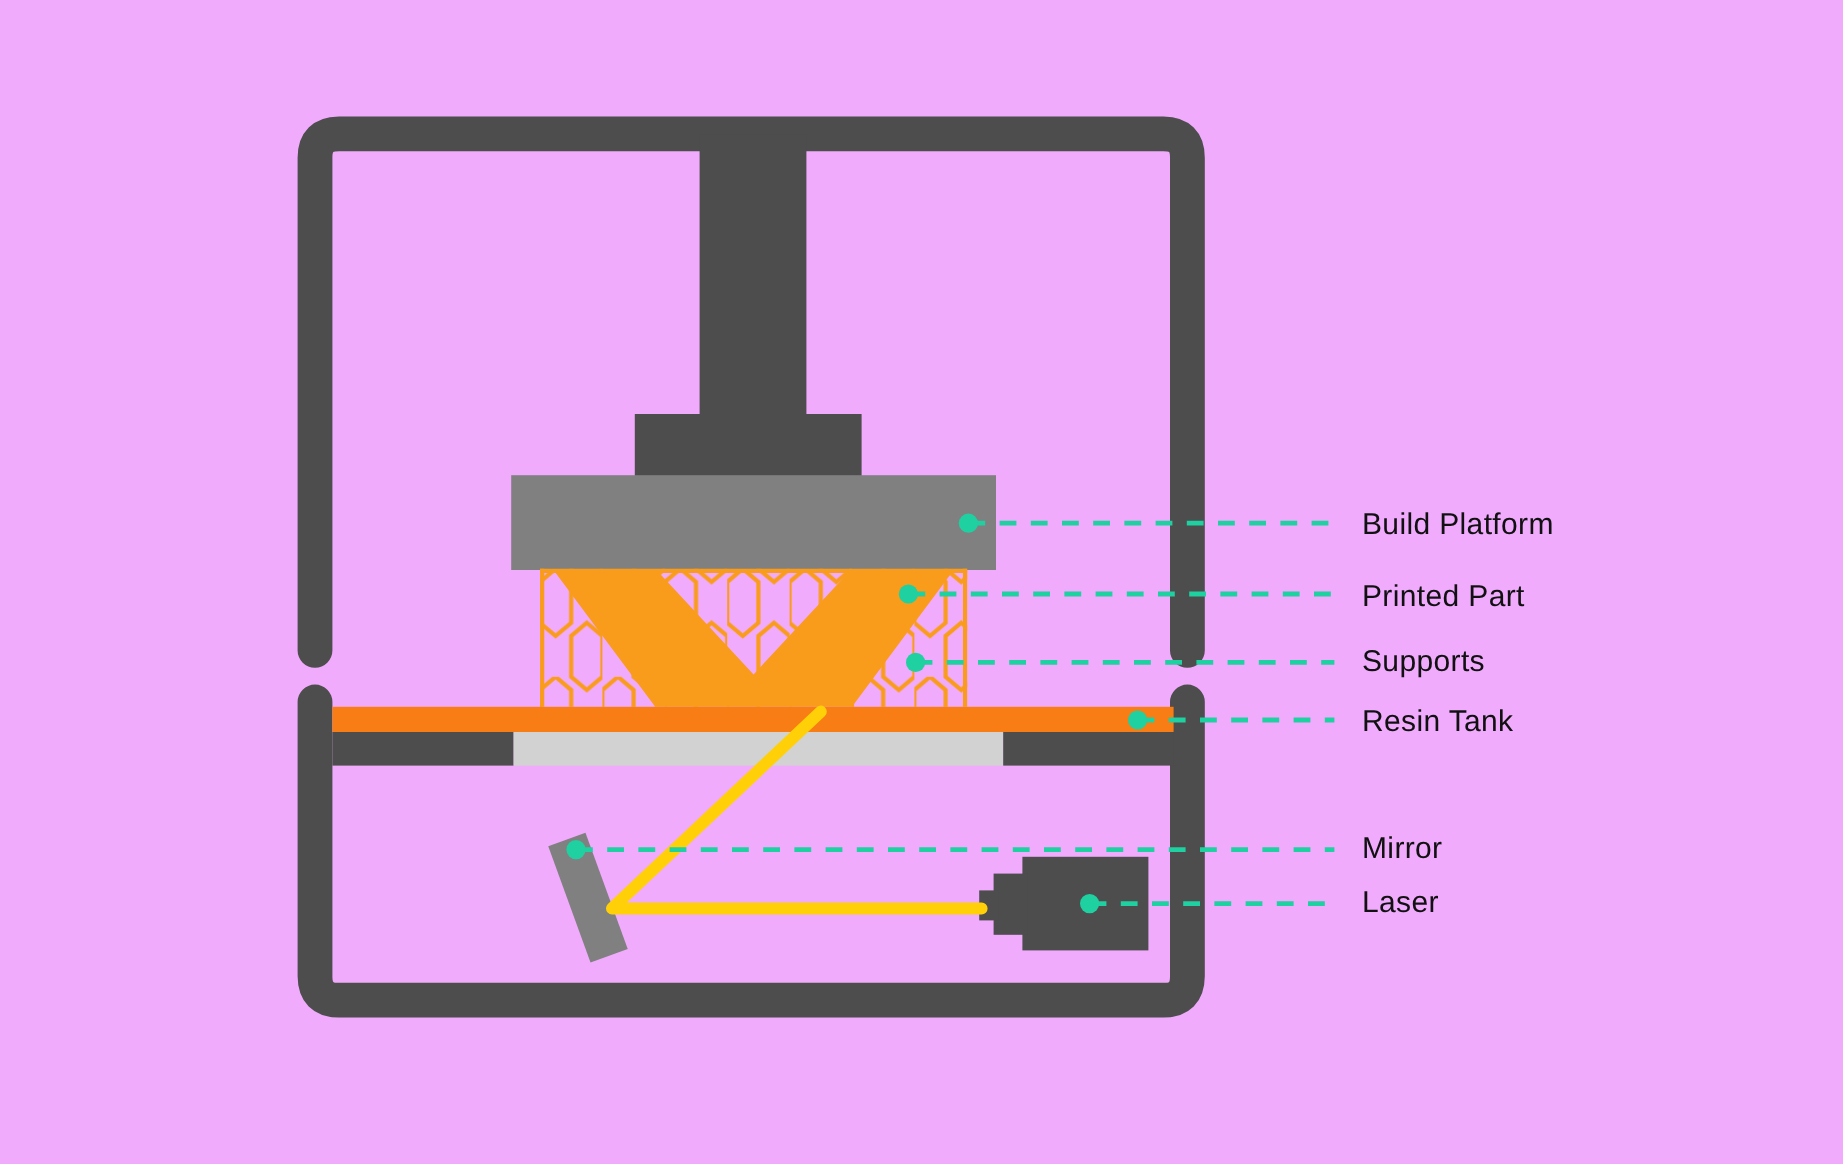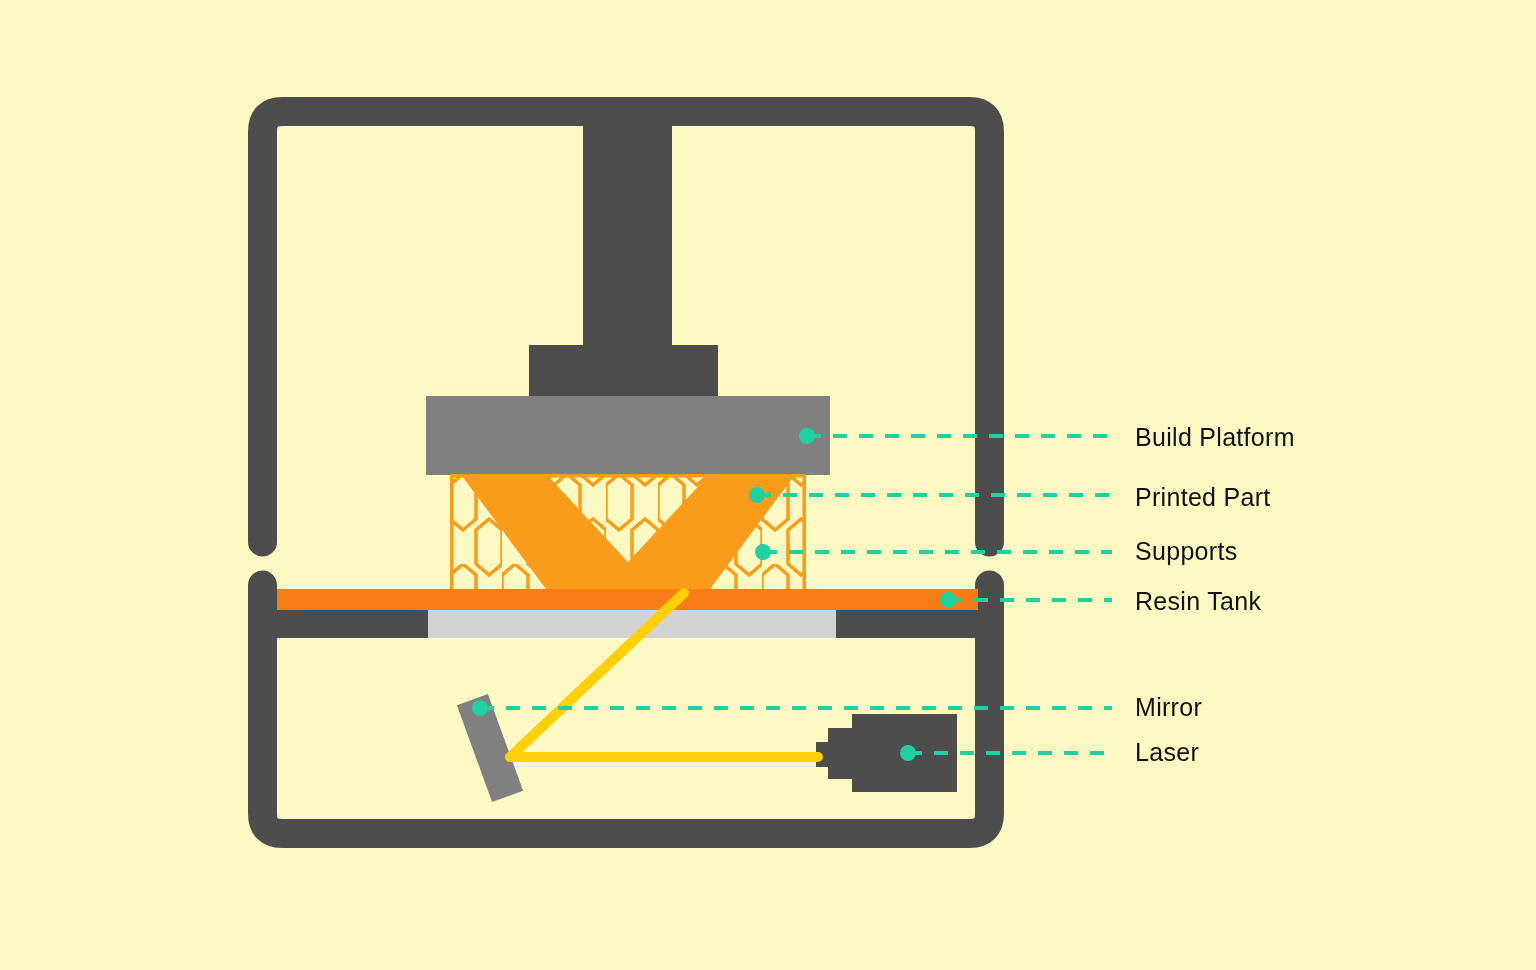--- a/index.html
+++ b/index.html
@@ -1,16 +1,16 @@
 <!DOCTYPE html>
 <html><head>
 <meta charset="utf-8">
 <style>
   html,body{margin:0;padding:0;background:#ffffff;}
-  .stage{position:relative;width:1536px;height:970px;background:#fef9c3;overflow:hidden;
+  .stage{position:relative;width:1536px;height:970px;background:#f0abfc;overflow:hidden;
          font-family:"Liberation Sans", sans-serif;text-align:center;}
   .stage svg{position:absolute;left:0;top:0;}
   text.diagram-label{
     font-family:"Liberation Sans", sans-serif;
     font-size:25px;
     font-weight:500;
     letter-spacing:0.3px;
     fill:#111111;
   }
 </style>

